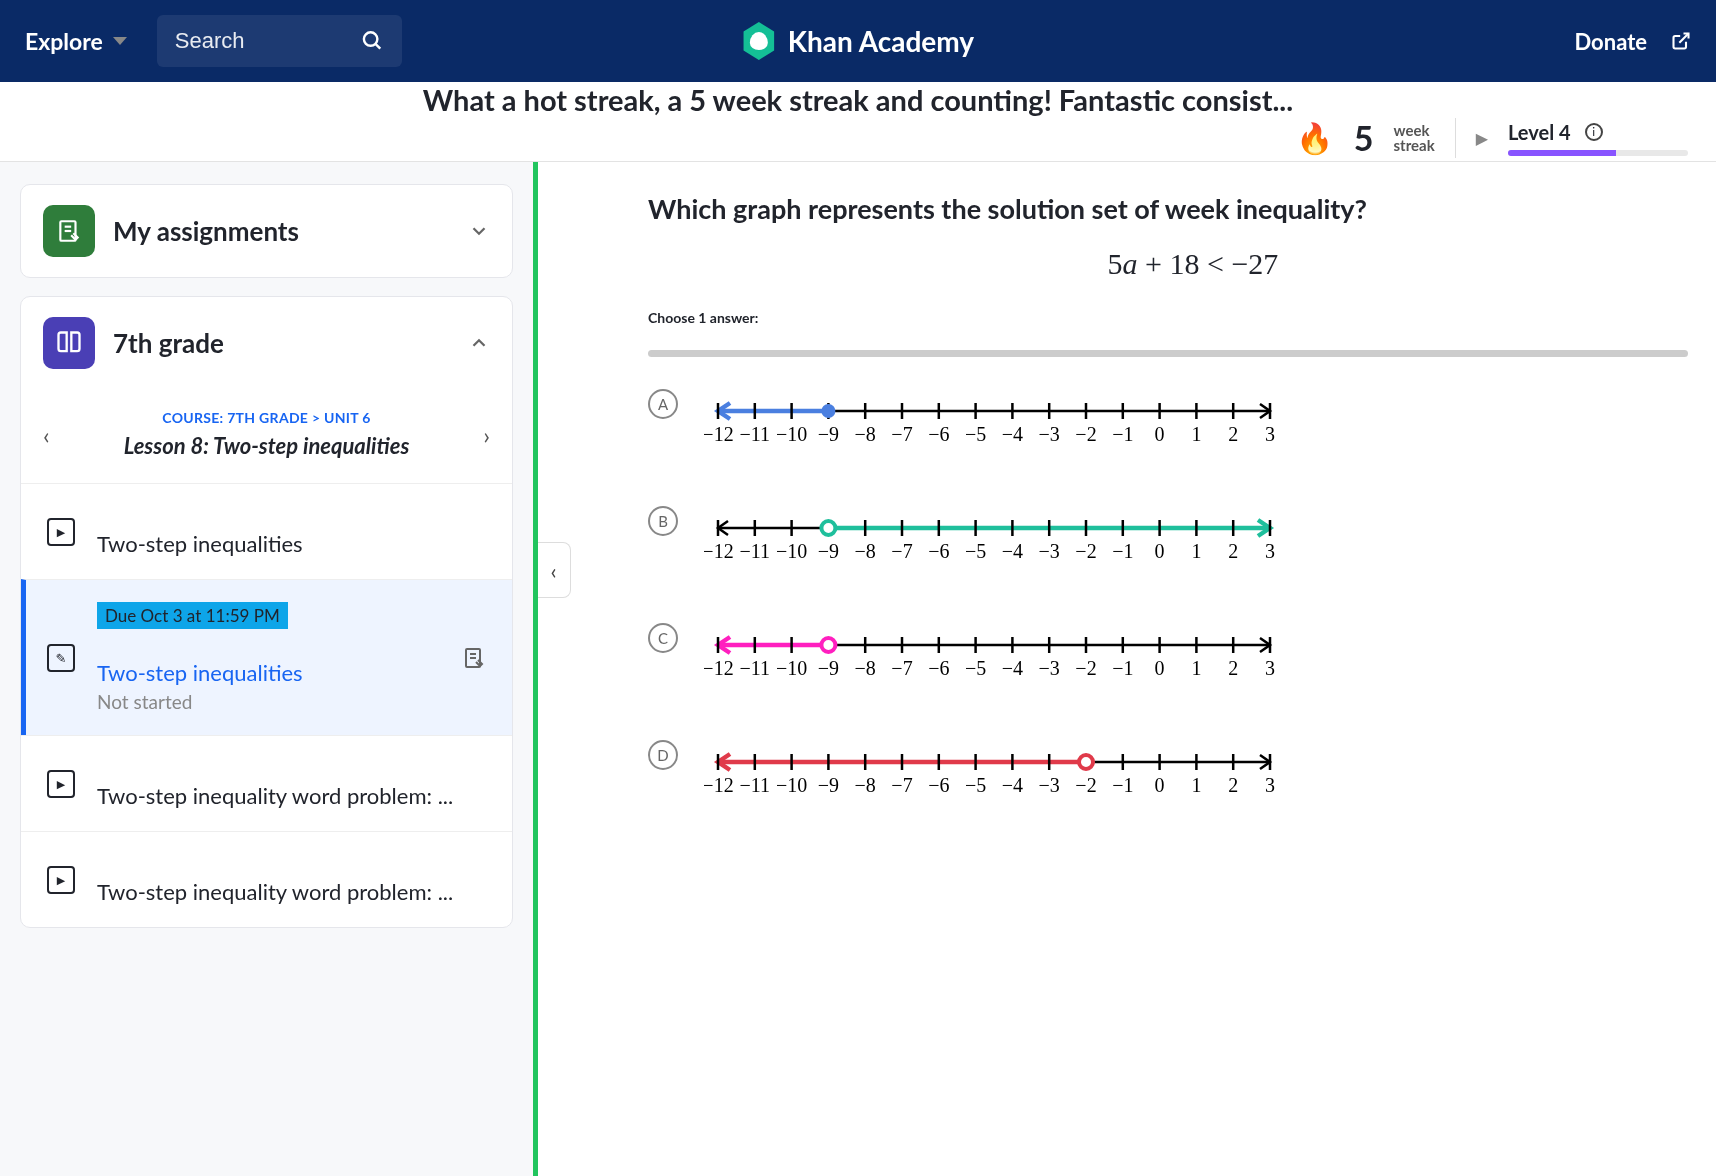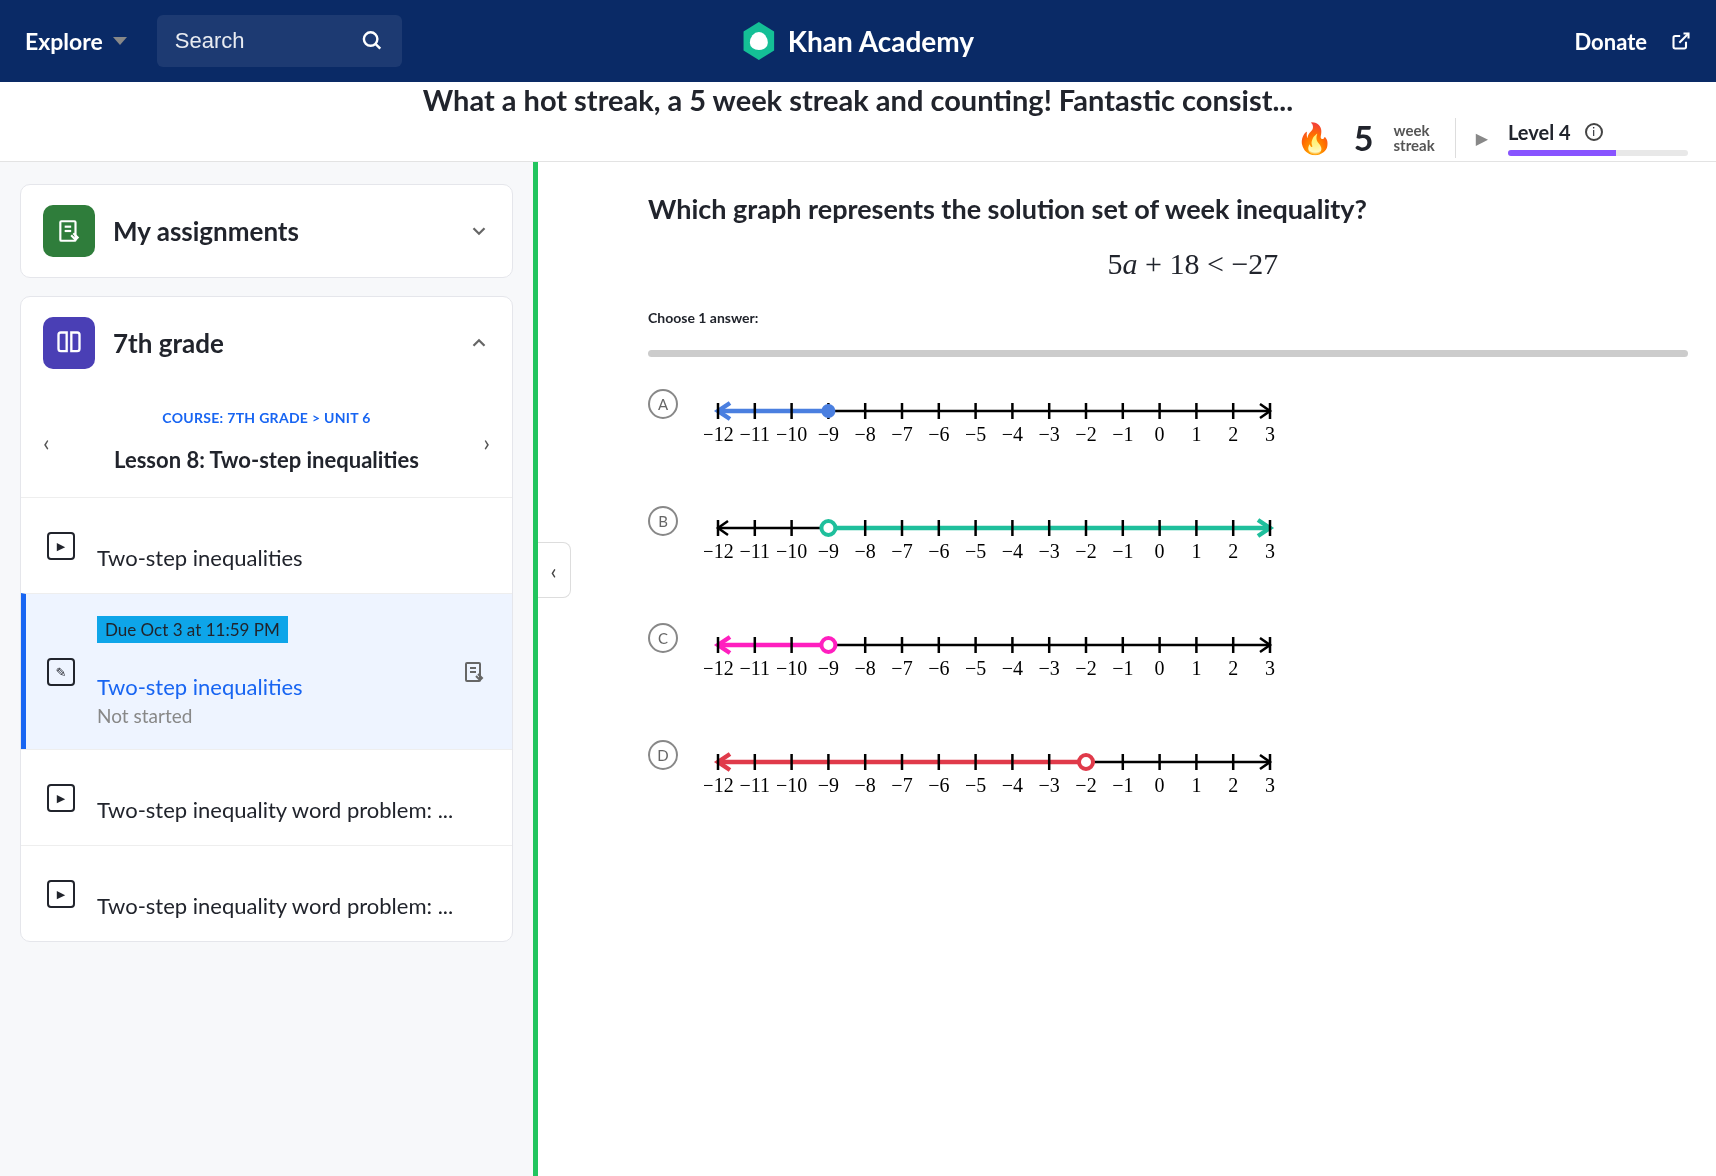--- a/index.html
+++ b/index.html
@@ -41,21 +41,21 @@
   .ic-assign { background: #2f7d3b; color: #fff; font-size: 24px; }
   .ic-grade { background: #4a3fb5; color: #fff; font-size: 24px; }
   .card-title { font-size: 26px; font-weight: 700; flex: 1; }
   .chev { color: #666; font-size: 22px; }
   
   .crumb-row { padding: 20px 22px 0; display: flex; align-items: center; position: relative; }
   .crumb-back { position: absolute; left: 22px; color: #555; font-size: 24px; cursor: pointer; }
   .crumb-next { position: absolute; right: 22px; color: #555; font-size: 24px; cursor: pointer; }
   .crumb-center { margin: 0 auto; text-align: center; }
   .breadcrumb { color: #1865f2; font-weight: 700; font-size: 14px; letter-spacing: 0.3px; }
-  .lesson-title { font-size: 22px; font-weight: 700; margin-top: 20px; }
+  .lesson-title { font-size: 22px; font-weight: 700; margin-top: 6px; font-style: italic; }
   .lesson-list { margin-top: 24px; }
   .litem { border-top: 1px solid #eee; padding: 22px 26px; display: flex; align-items: center; gap: 22px; cursor: pointer; }
   .litem.active { background: #eef4ff; border-left: 5px solid #1865f2; padding-left: 21px; }
   .play-box { width: 28px; height: 28px; border: 2px solid #21242c; border-radius: 4px; display: flex; align-items: center; justify-content: center; font-size: 11px; flex-shrink: 0; }
   .pencil-box { width: 28px; height: 28px; border: 2px solid #21242c; border-radius: 4px; display: flex; align-items: center; justify-content: center; font-size: 13px; flex-shrink: 0; }
   .litem-body { flex: 1; min-width: 0; }
   .litem-title { font-size: 22px; font-weight: 400; white-space: nowrap; overflow: hidden; text-overflow: ellipsis; margin-top: 24px; }
   .litem-title.link { color: #1865f2; }
   .due-tag { display: inline-block; background: #0ea5e9; padding: 3px 8px; font-size: 17px; margin-bottom: 6px; }
   .status-sub { color: #888; font-size: 19px; margin-top: 4px; }

